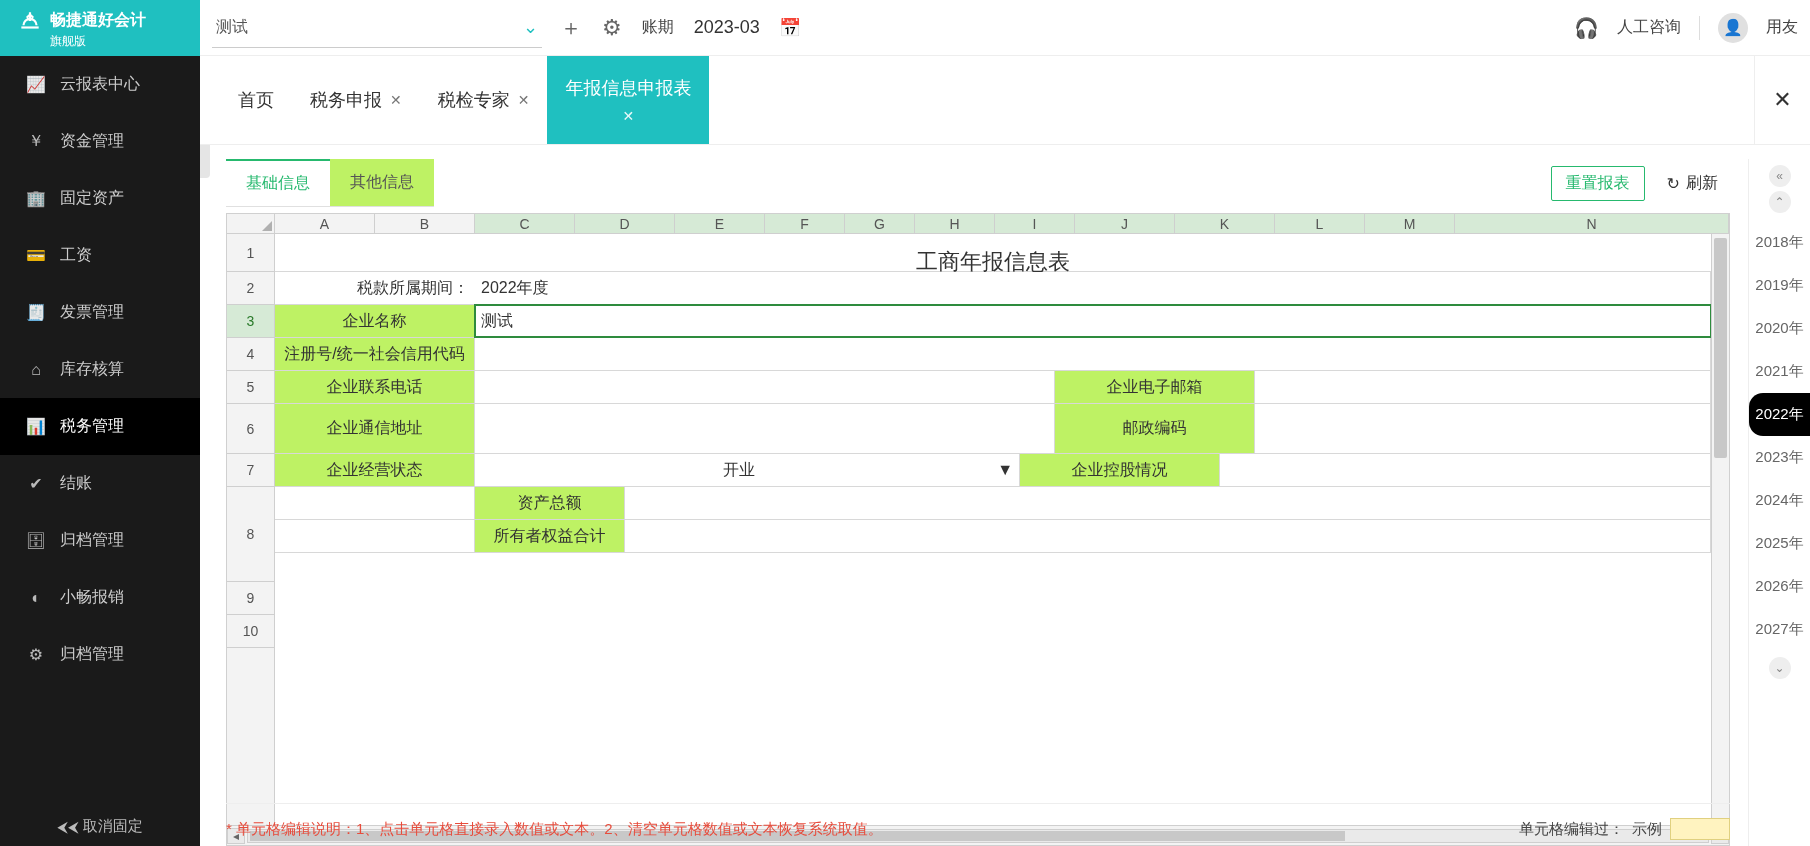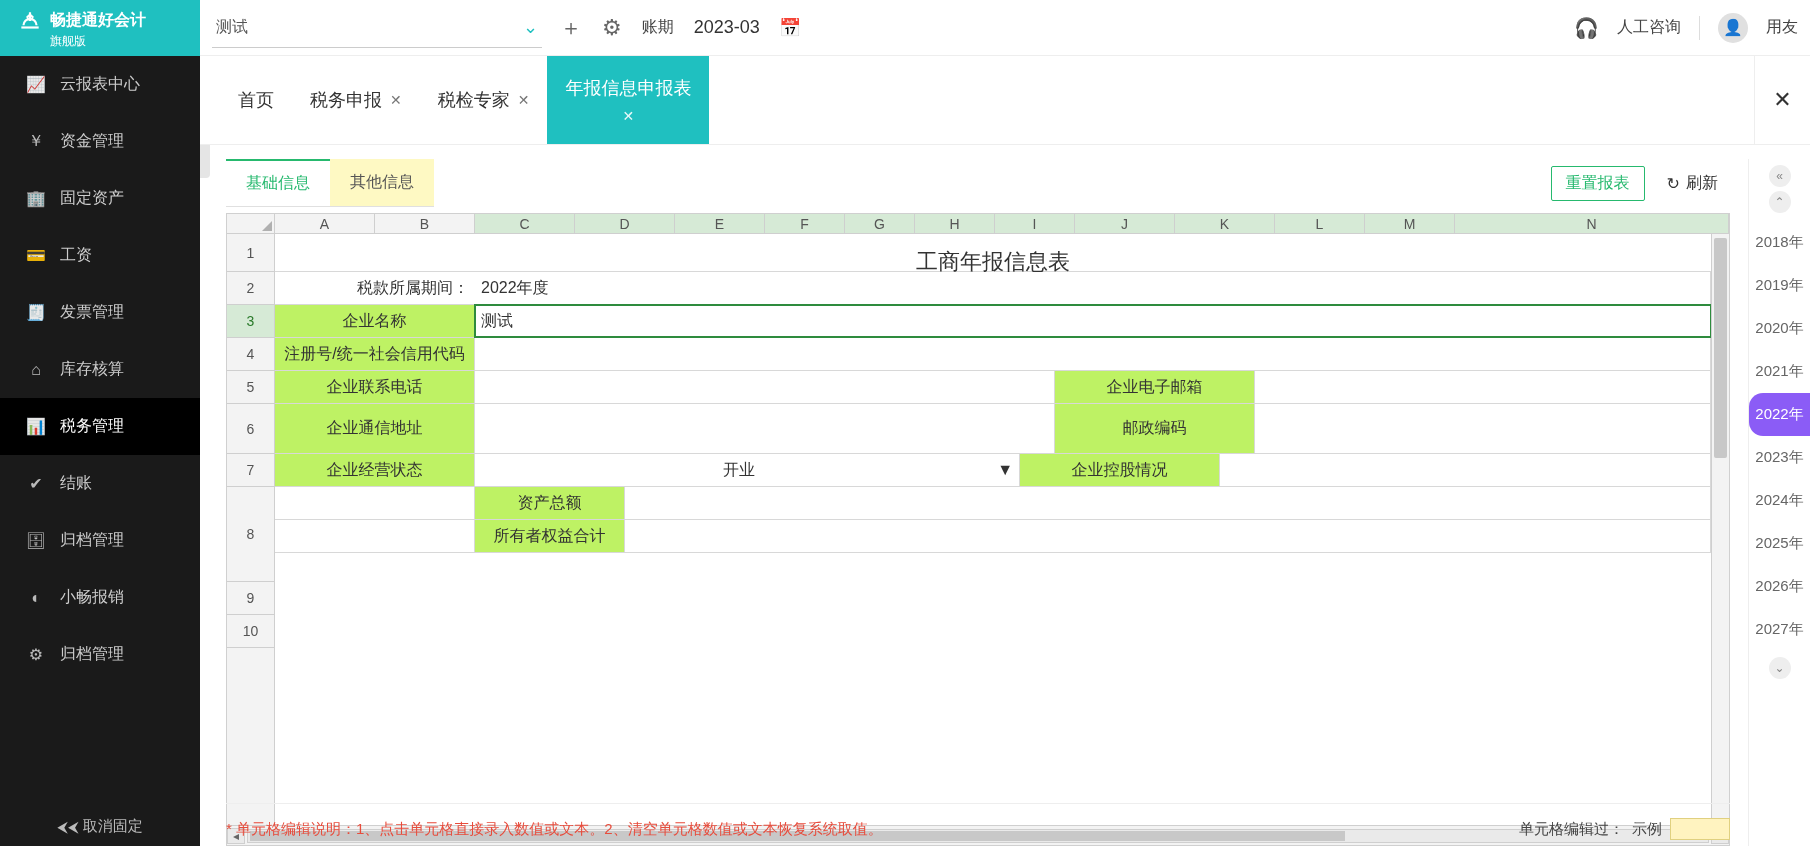--- a/index.html
+++ b/index.html
@@ -45,21 +45,21 @@
 .tab.active .close { color: rgba(255,255,255,.9); }
 .tabbar-close { position:absolute; right:0; top:0; width:56px; border-left:1px solid #eee; display:flex; align-items:center; justify-content:center; font-size:22px; cursor:pointer; height:100%;}
 
 
 .content { flex:1; padding: 14px 0 0 26px; display:flex; min-height:0; position:relative;}
 .sheet-area { flex:1; min-width:0; display:flex; flex-direction:column;}
 .subtabs-row { display:flex; align-items:center; }
 .subtabs { display:flex; border-bottom:1px solid #e0e0e0;}
 .subtab { padding: 12px 20px; font-size:16px; cursor:pointer; border-top:1px solid transparent;}
 .subtab.active { color:#26b96e; border-top:2px solid #26b96e; background:#fff;}
-.subtab.inactive { background:#fef9c3; color:#555;}
+.subtab.inactive { background:#bef264; color:#555;}
 .subtabs-actions { margin-left:auto; display:flex; align-items:center; gap:22px; padding-right:30px;}
 .btn-outline { border:1px solid #26b96e; color:#26b96e; background:#fff; padding:6px 14px; font-size:16px; border-radius:2px; cursor:pointer;}
 .link-btn { display:flex; align-items:center; gap:6px; color:#333; font-size:16px; cursor:pointer;}
 
 
 .sheet-wrap { border:1px solid #d0d0d0; margin-top:6px; margin-right:18px; flex:1; display:flex; flex-direction:column; min-height:0;}
 .colhdr { display:flex; background:#f3f3f3; border-bottom:1px solid #cfcfcf; font-size:14px; height:20px;}
 .corner { width:48px; border-right:1px solid #cfcfcf; background:#f3f3f3; position:relative;}
 .corner:after{content:""; position:absolute; right:2px; bottom:2px; width:0; height:0; border-left:10px solid transparent; border-bottom:10px solid #b0b0b0;}
 .colcell { text-align:center; border-right:1px solid #cfcfcf; color:#555; display:flex; align-items:center; justify-content:center;}
@@ -83,21 +83,21 @@
 .hscroll { height:20px; background:#f3f3f3; border-top:1px solid #cfcfcf; display:flex; align-items:center;}
 .harrow { width:18px; text-align:center; color:#666; background:#eaeaea; border:1px solid #cfcfcf; font-size:12px; height:16px; line-height:14px;}
 .htrack { flex:1; margin:0 2px; height:14px; background:#eaeaea; border:1px solid #cfcfcf; position:relative;}
 .hthumb { position:absolute; left:2px; top:1px; height:10px; width:75%; background:#c8c8c8;}
 
 
 .year-rail { width:62px; border-left:1px solid #eee; display:flex; flex-direction:column; align-items:center; padding-top:6px; gap:0; position:relative;}
 .rail-collapse { width:22px; height:22px; border-radius:50%; background:#eee; color:#888; display:flex; align-items:center; justify-content:center; font-size:12px; margin-bottom:4px;}
 .rail-up { width:22px; height:22px; border-radius:50%; background:#eee; color:#888; display:flex; align-items:center; justify-content:center; font-size:12px; margin-bottom:8px;}
 .year { font-size:15px; color:#666; padding:12px 0; cursor:pointer; width:100%; text-align:center;}
-.year.active { background:#8b5cf6; color:#fff; border-radius:14px 0 0 14px;}
+.year.active { background:#000000; color:#fff; border-radius:14px 0 0 14px;}
 .rail-down { width:22px; height:22px; border-radius:50%; background:#eee; color:#888; display:flex; align-items:center; justify-content:center; font-size:12px; margin-top:6px;}
 
 
 .footnote { position:absolute; bottom:6px; left:26px; right:80px; display:flex; align-items:center; font-size:15px; border-top:1px solid #eee; padding-top:14px;}
 .footnote .red { color:#e74c3c; }
 .footnote .right { margin-left:auto; display:flex; align-items:center; gap:8px; color:#444;}
 .swatch { width:60px; height:22px; background:#fff3c0; border:1px solid #e0d080;}
 </style>
 </head>
 <body>

